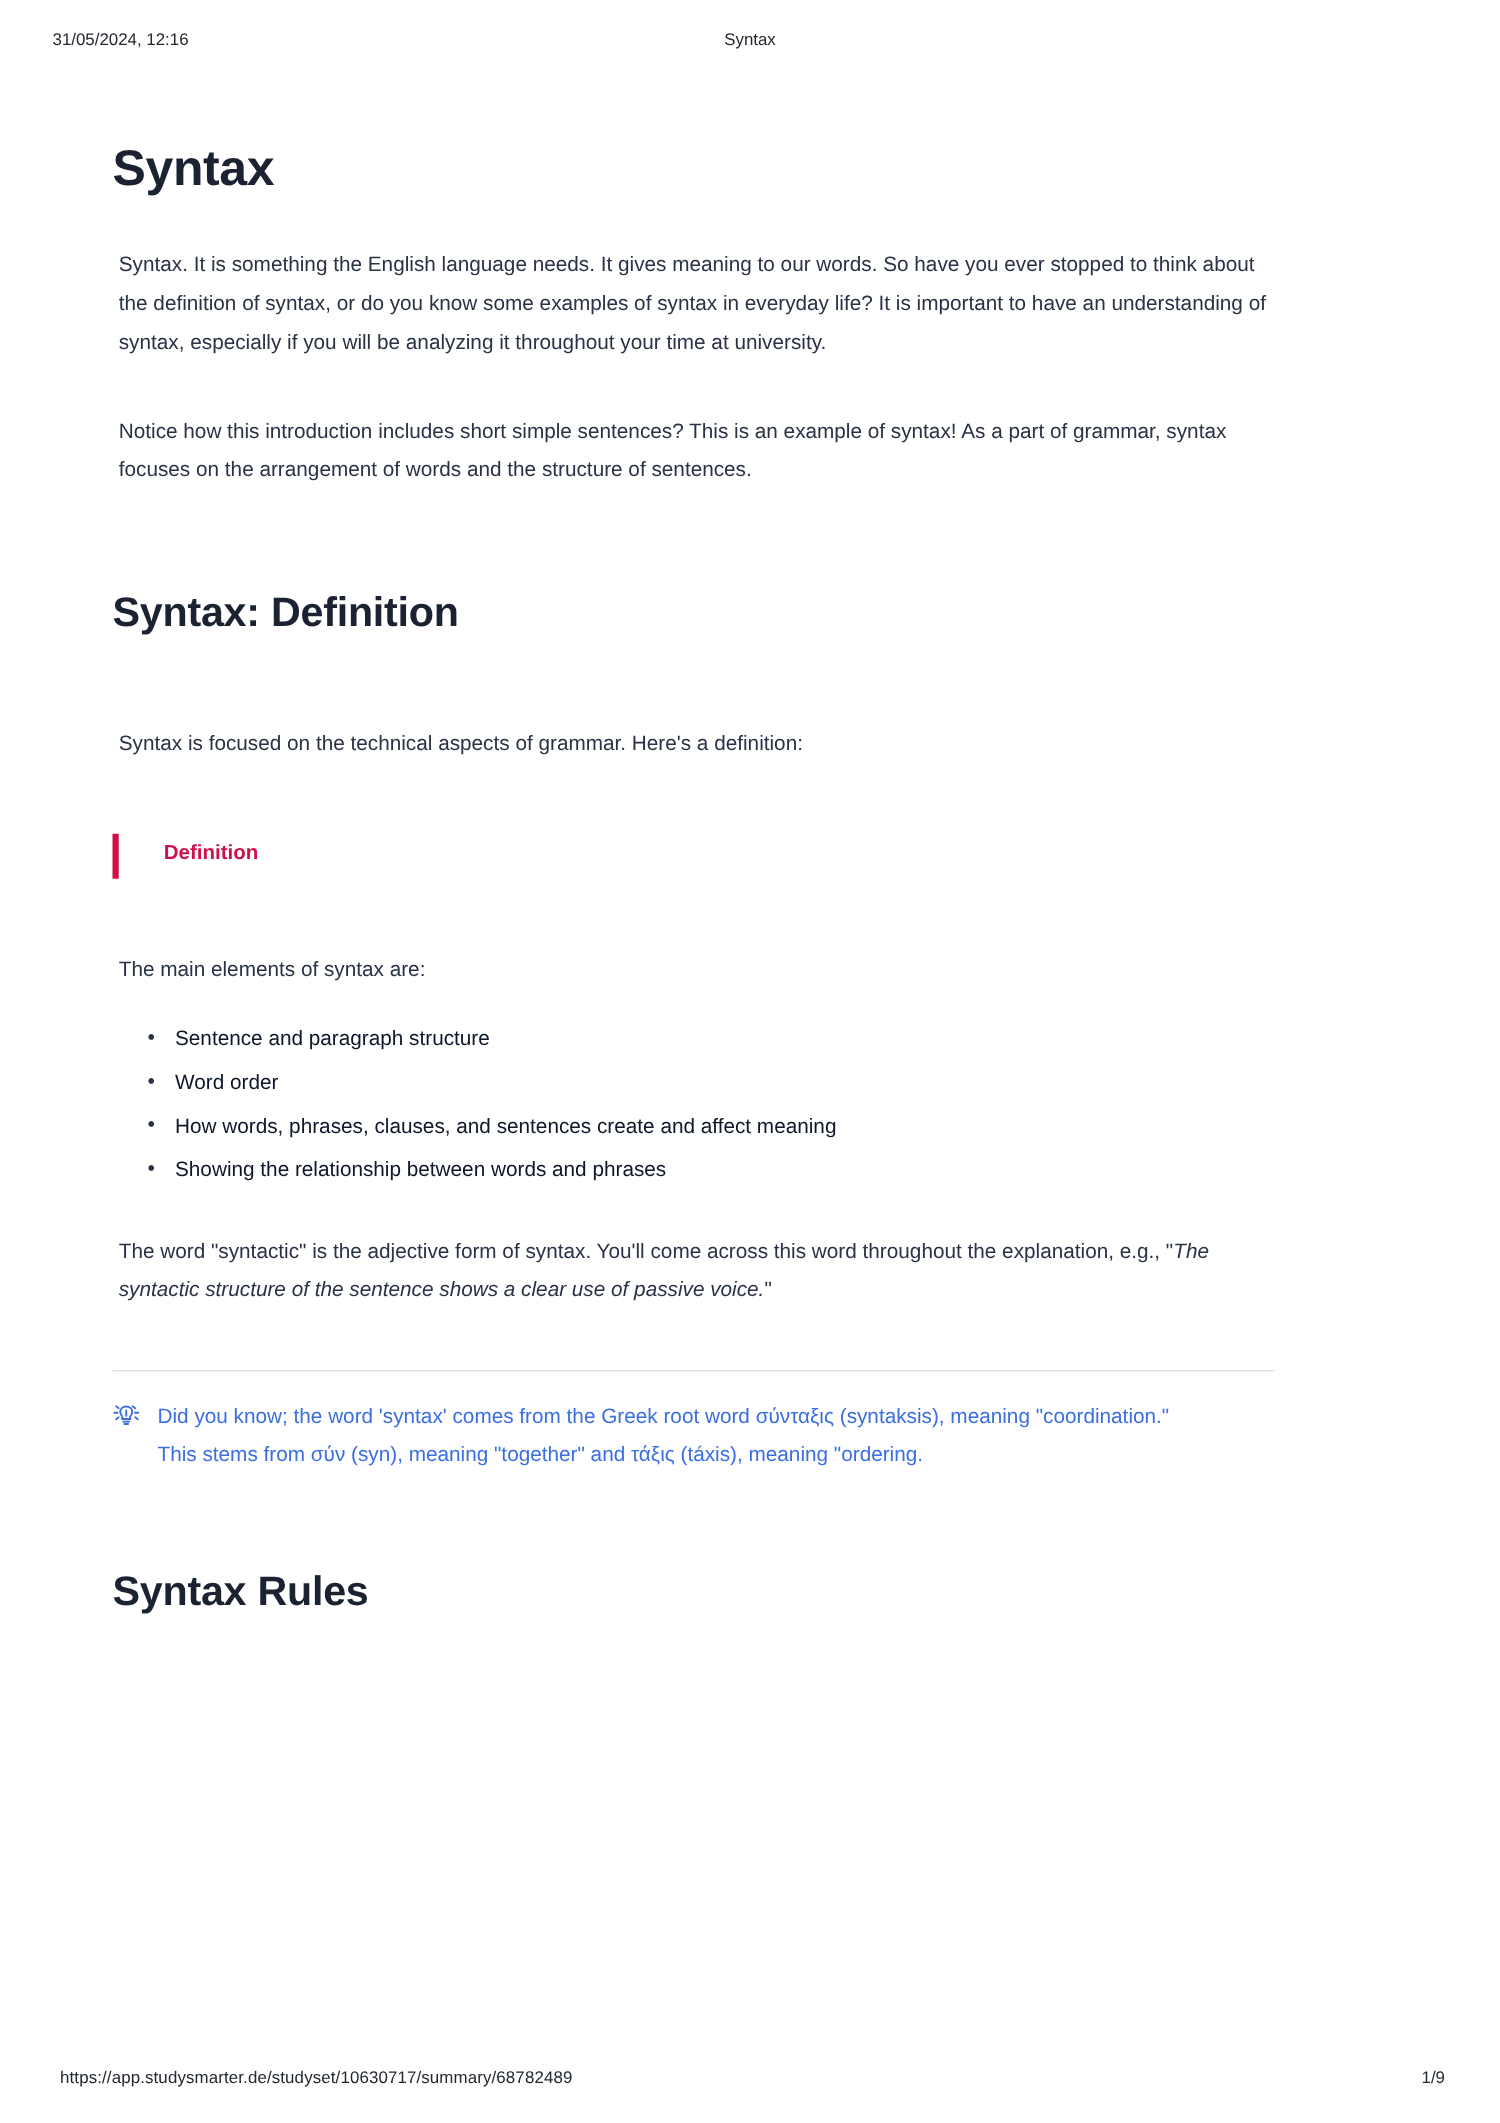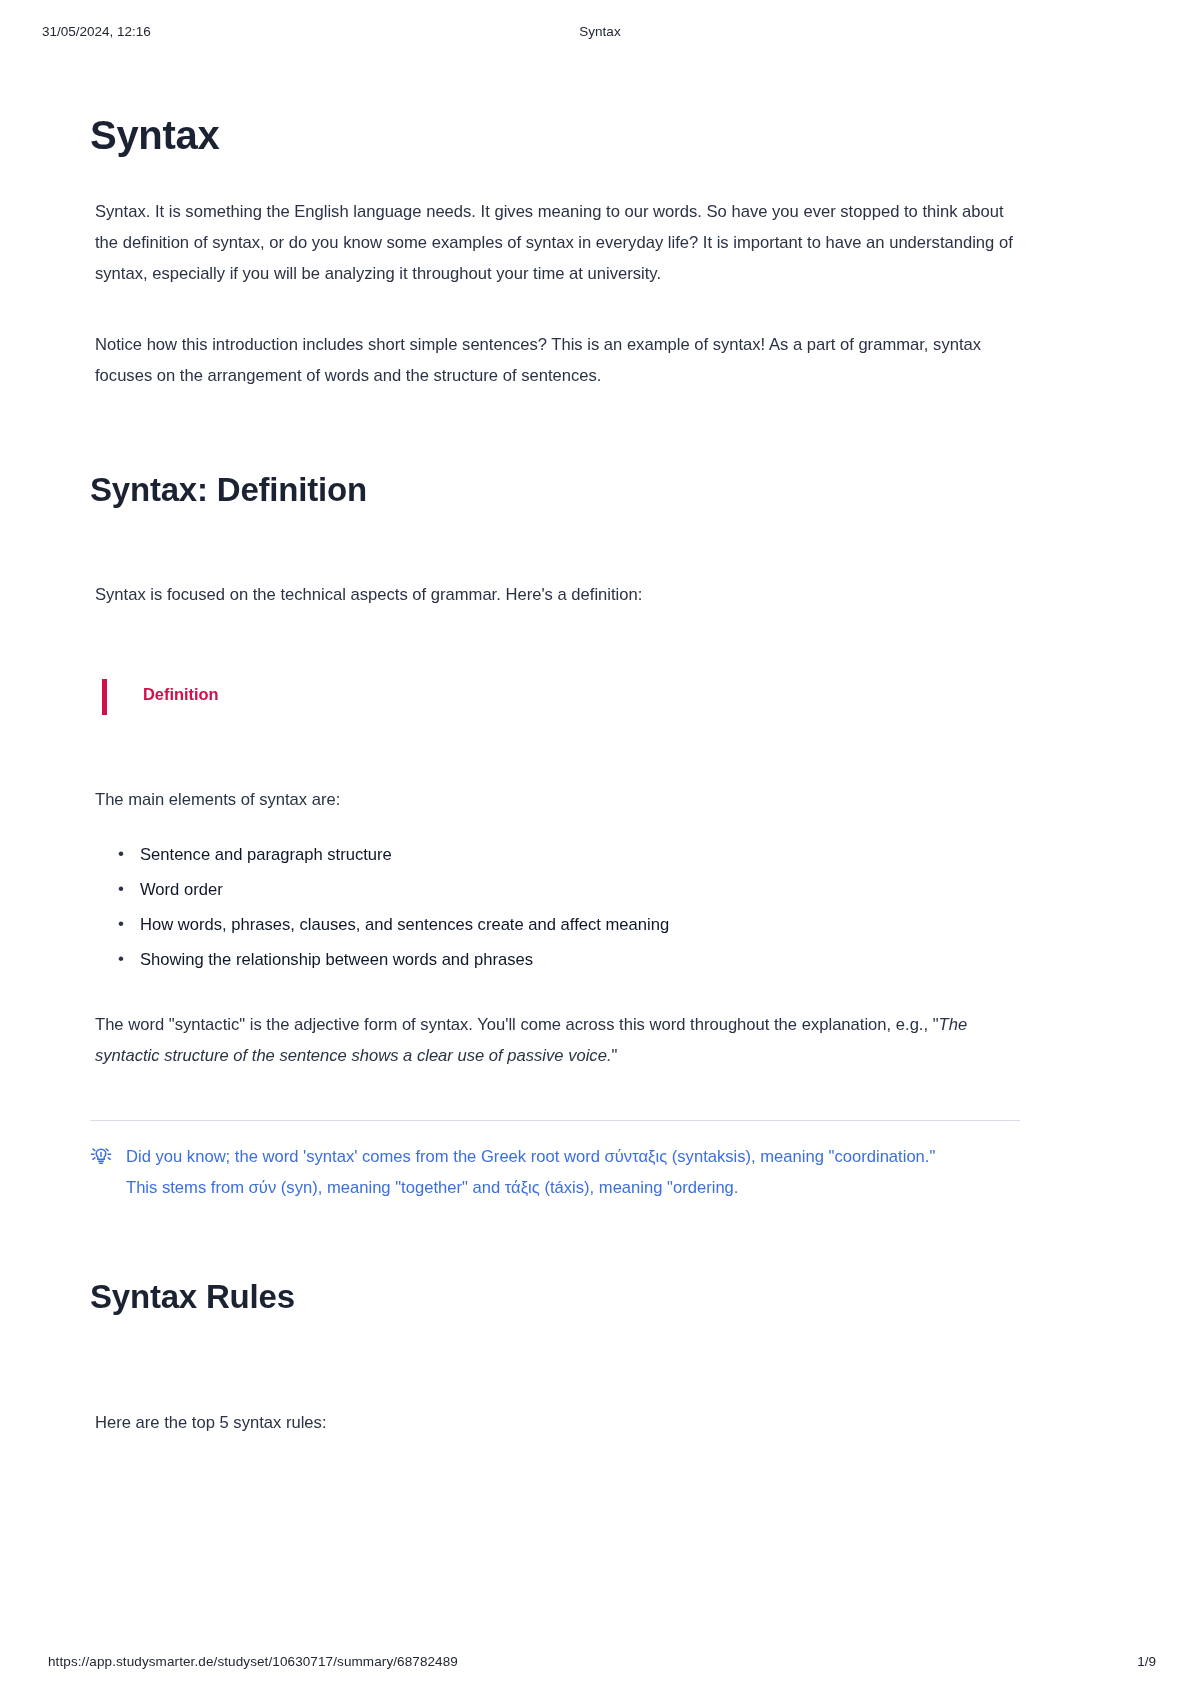--- a/index.html
+++ b/index.html
@@ -108,21 +108,21 @@
   .sp-44 { height: 44px; }
   .sp-52 { height: 52px; }
   .sp-56 { height: 56px; }
   .sp-64 { height: 64px; }
   .sp-74 { height: 74px; }
 
   
   .definition-box {
     border-left: 5px solid #cf1049;
     padding: 2px 0 4px 36px;
-    margin: 12px;
+    margin: 0;
   }
   .definition-label {
     font-size: 16.4px;
     font-weight: bold;
     color: #cf1049;
     line-height: 26px;
     margin-bottom: 4px;
   }
   .definition-body {
     font-size: 16.6px;
@@ -252,21 +252,20 @@
 
     <div class="sp-74"></div>
 
     <h2 class="section-title">Syntax Rules</h2>
 
     <div class="sp-56"></div>
 
 
     <div class="sp-30"></div>
 
-    <p class="body-text">Here are the top 5 syntax rules:</p>
 
   </div>
 
   <div class="print-footer">
     <span class="pf-left">https://app.studysmarter.de/studyset/10630717/summary/68782489</span>
     <span class="pf-right">1/9</span>
   </div>
 
 </div>
 

